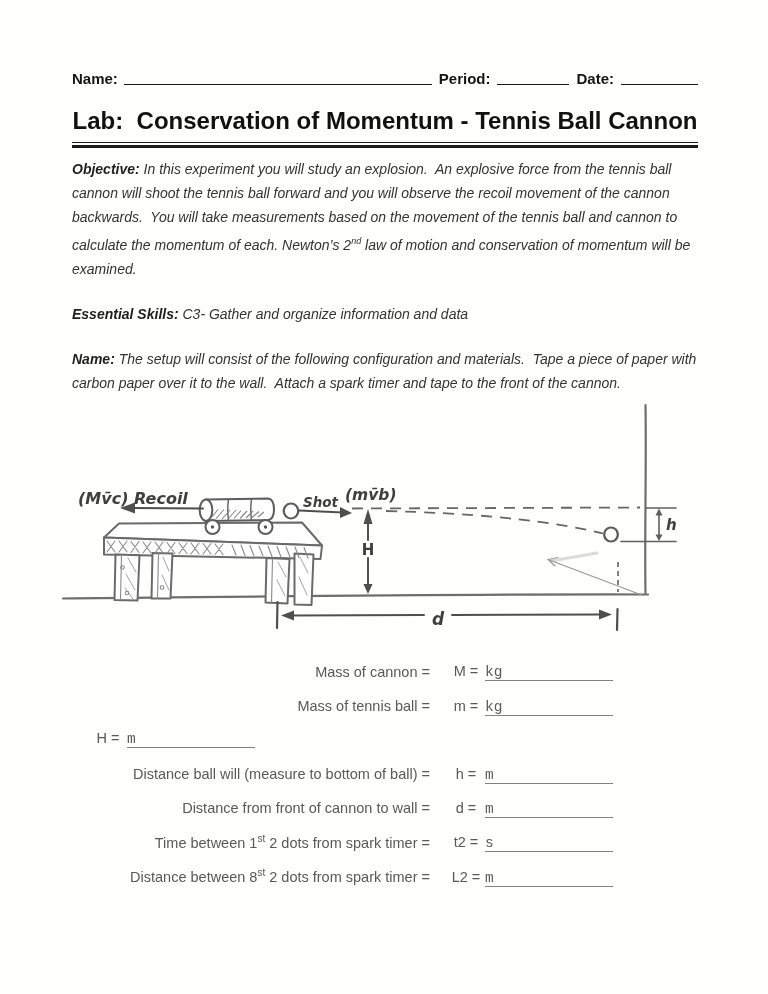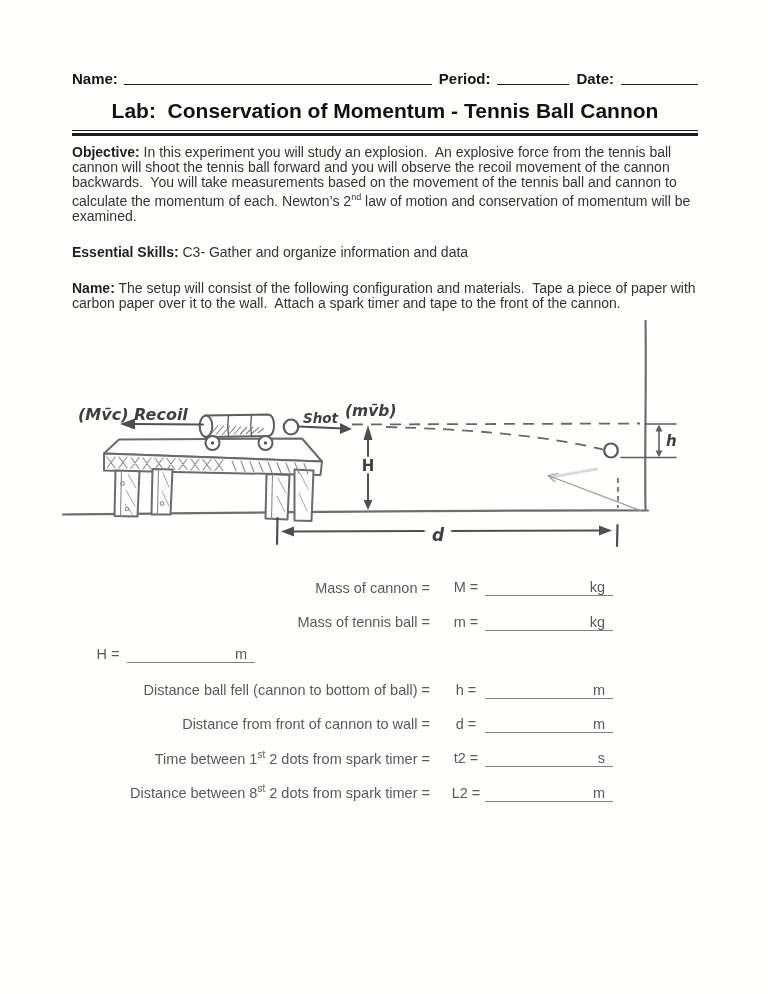--- a/index.html
+++ b/index.html
@@ -15,47 +15,47 @@
   }
   
   .topline{display:flex;align-items:baseline;font-size:15px;font-weight:bold;color:#151515;}
   .topline .lbl{white-space:pre;text-align:right;}
   .blankline{border-bottom:1.6px solid #1a1a1a;height:13px;align-self:flex-end;margin-bottom:2px;}
   .blankline.name{flex:1;margin-left:6px;margin-right:7px;}
   .blankline.period{width:72px;margin-left:7px;margin-right:7px;}
   .blankline.date{width:77px;margin-left:7px;}
   
   h1.title{
-    margin:12px 0 0 0;text-align:center;
-    font-size:21px;font-weight:bold;color:#111;letter-spacing:0;
+    margin:20px 0 0 0;text-align:center;
+    font-size:24px;font-weight:bold;color:#111;letter-spacing:0;
   }
   .double-rule{
     margin-top:7px;height:2px;
     border-top:1.6px solid #1c1c1c;
     border-bottom:3.4px solid #1c1c1c;
   }
   
   .bodypar{
-    margin:9px 0 0 0;font-size:14px;line-height:15px;color:#333;
-    letter-spacing:0;width:628px;
+    margin:9px 0 0 0;font-size:14px;line-height:24px;color:#333;
+    letter-spacing:0;width:628px;font-style:italic;
   }
   .bodypar b{color:#1f1f1f;}
   .bodypar.spaced{margin-top:21px;}
   .bodypar sup{font-size:9px;}
   
   svg.diagram{display:block;margin:4px 0 0 -72px;}
   svg.diagram text{font-family:"DejaVu Sans","Liberation Sans",sans-serif;}
   
   .mform{margin-top:2px;}
   .frow{display:flex;align-items:baseline;height:34.2px;padding-top:11px;box-sizing:border-box;
         font-size:14.5px;color:#595959;}
   .flabel{width:358px;text-align:right;white-space:nowrap;}
   .flabel sup{font-size:10px;}
   .fsym{width:38px;margin-left:17px;text-align:center;white-space:nowrap;}
-  .fline{width:128px;border-bottom:1.2px solid #828282;text-align:right;padding-right:8px;box-sizing:border-box;}
+  .fline{width:128px;border-bottom:1.2px solid #828282;text-align:left;padding-right:8px;box-sizing:border-box;font-family:Liberation Mono, monospace;}
   .funit{color:#595959;}
 </style>
 </head>
 <body>
 
 <div class="page">
 
   <div class="topline">
     <span class="lbl">Name:</span>
     <span class="blankline name"></span>
@@ -176,21 +176,21 @@
     <div class="frow">
       <span class="flabel"><span>Mass of tennis ball =</span><sup></sup><span></span></span>
       <span class="fsym">m =</span>
       <span class="fline"><span class="funit">kg</span></span>
     </div>
     <div class="frow">
       <span class="fsym">H =</span>
       <span class="fline"><span class="funit">m</span></span>
     </div>
     <div class="frow">
-      <span class="flabel"><span>Distance ball fell (cannon to bottom of ball) =</span><sup></sup><span></span></span>
+      <span class="flabel"><span>Distance ball will (measure to bottom of ball) =</span><sup></sup><span></span></span>
       <span class="fsym">h =</span>
       <span class="fline"><span class="funit">m</span></span>
     </div>
     <div class="frow">
       <span class="flabel"><span>Distance from front of cannon to wall =</span><sup></sup><span></span></span>
       <span class="fsym">d =</span>
       <span class="fline"><span class="funit">m</span></span>
     </div>
     <div class="frow">
       <span class="flabel"><span>Time between 1</span><sup>st</sup><span> 2 dots from spark timer =</span></span>

